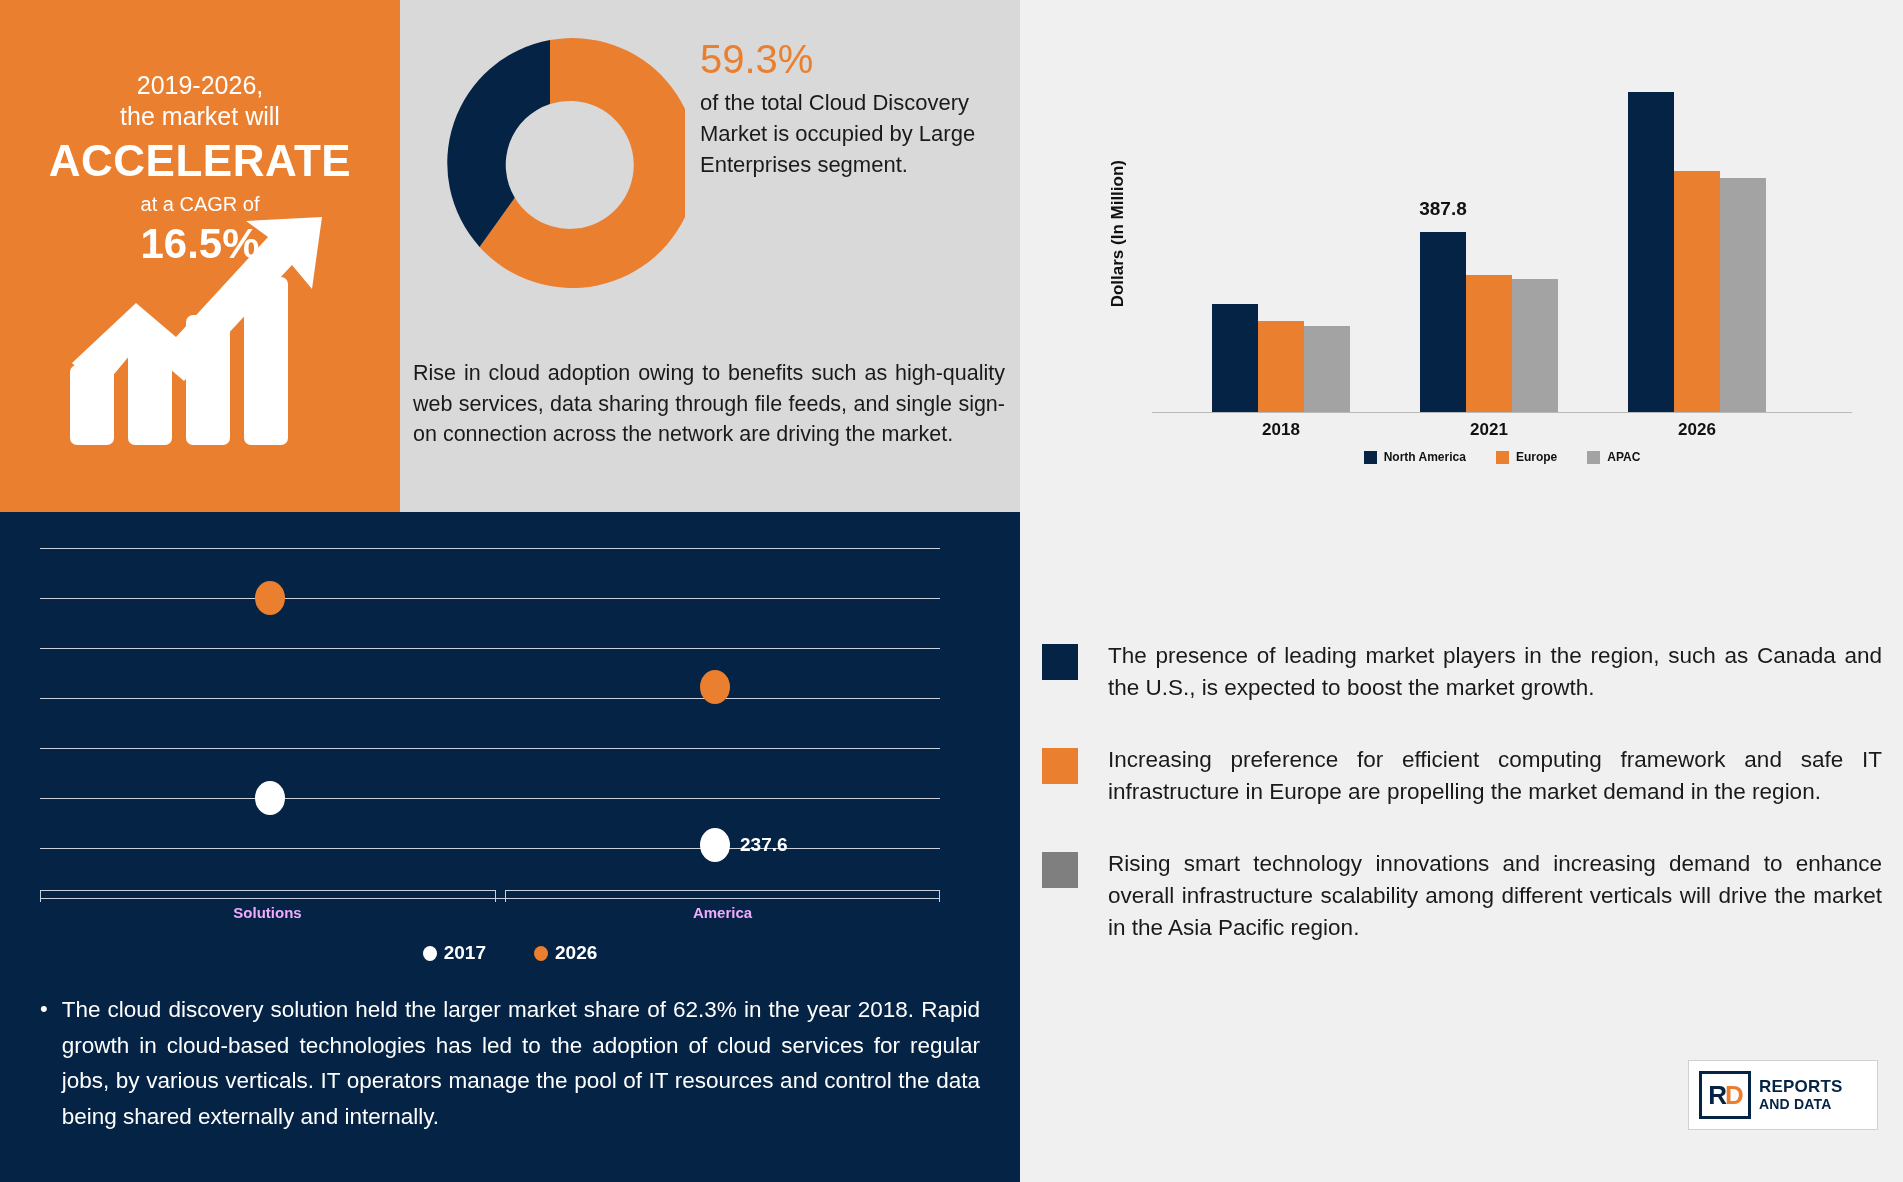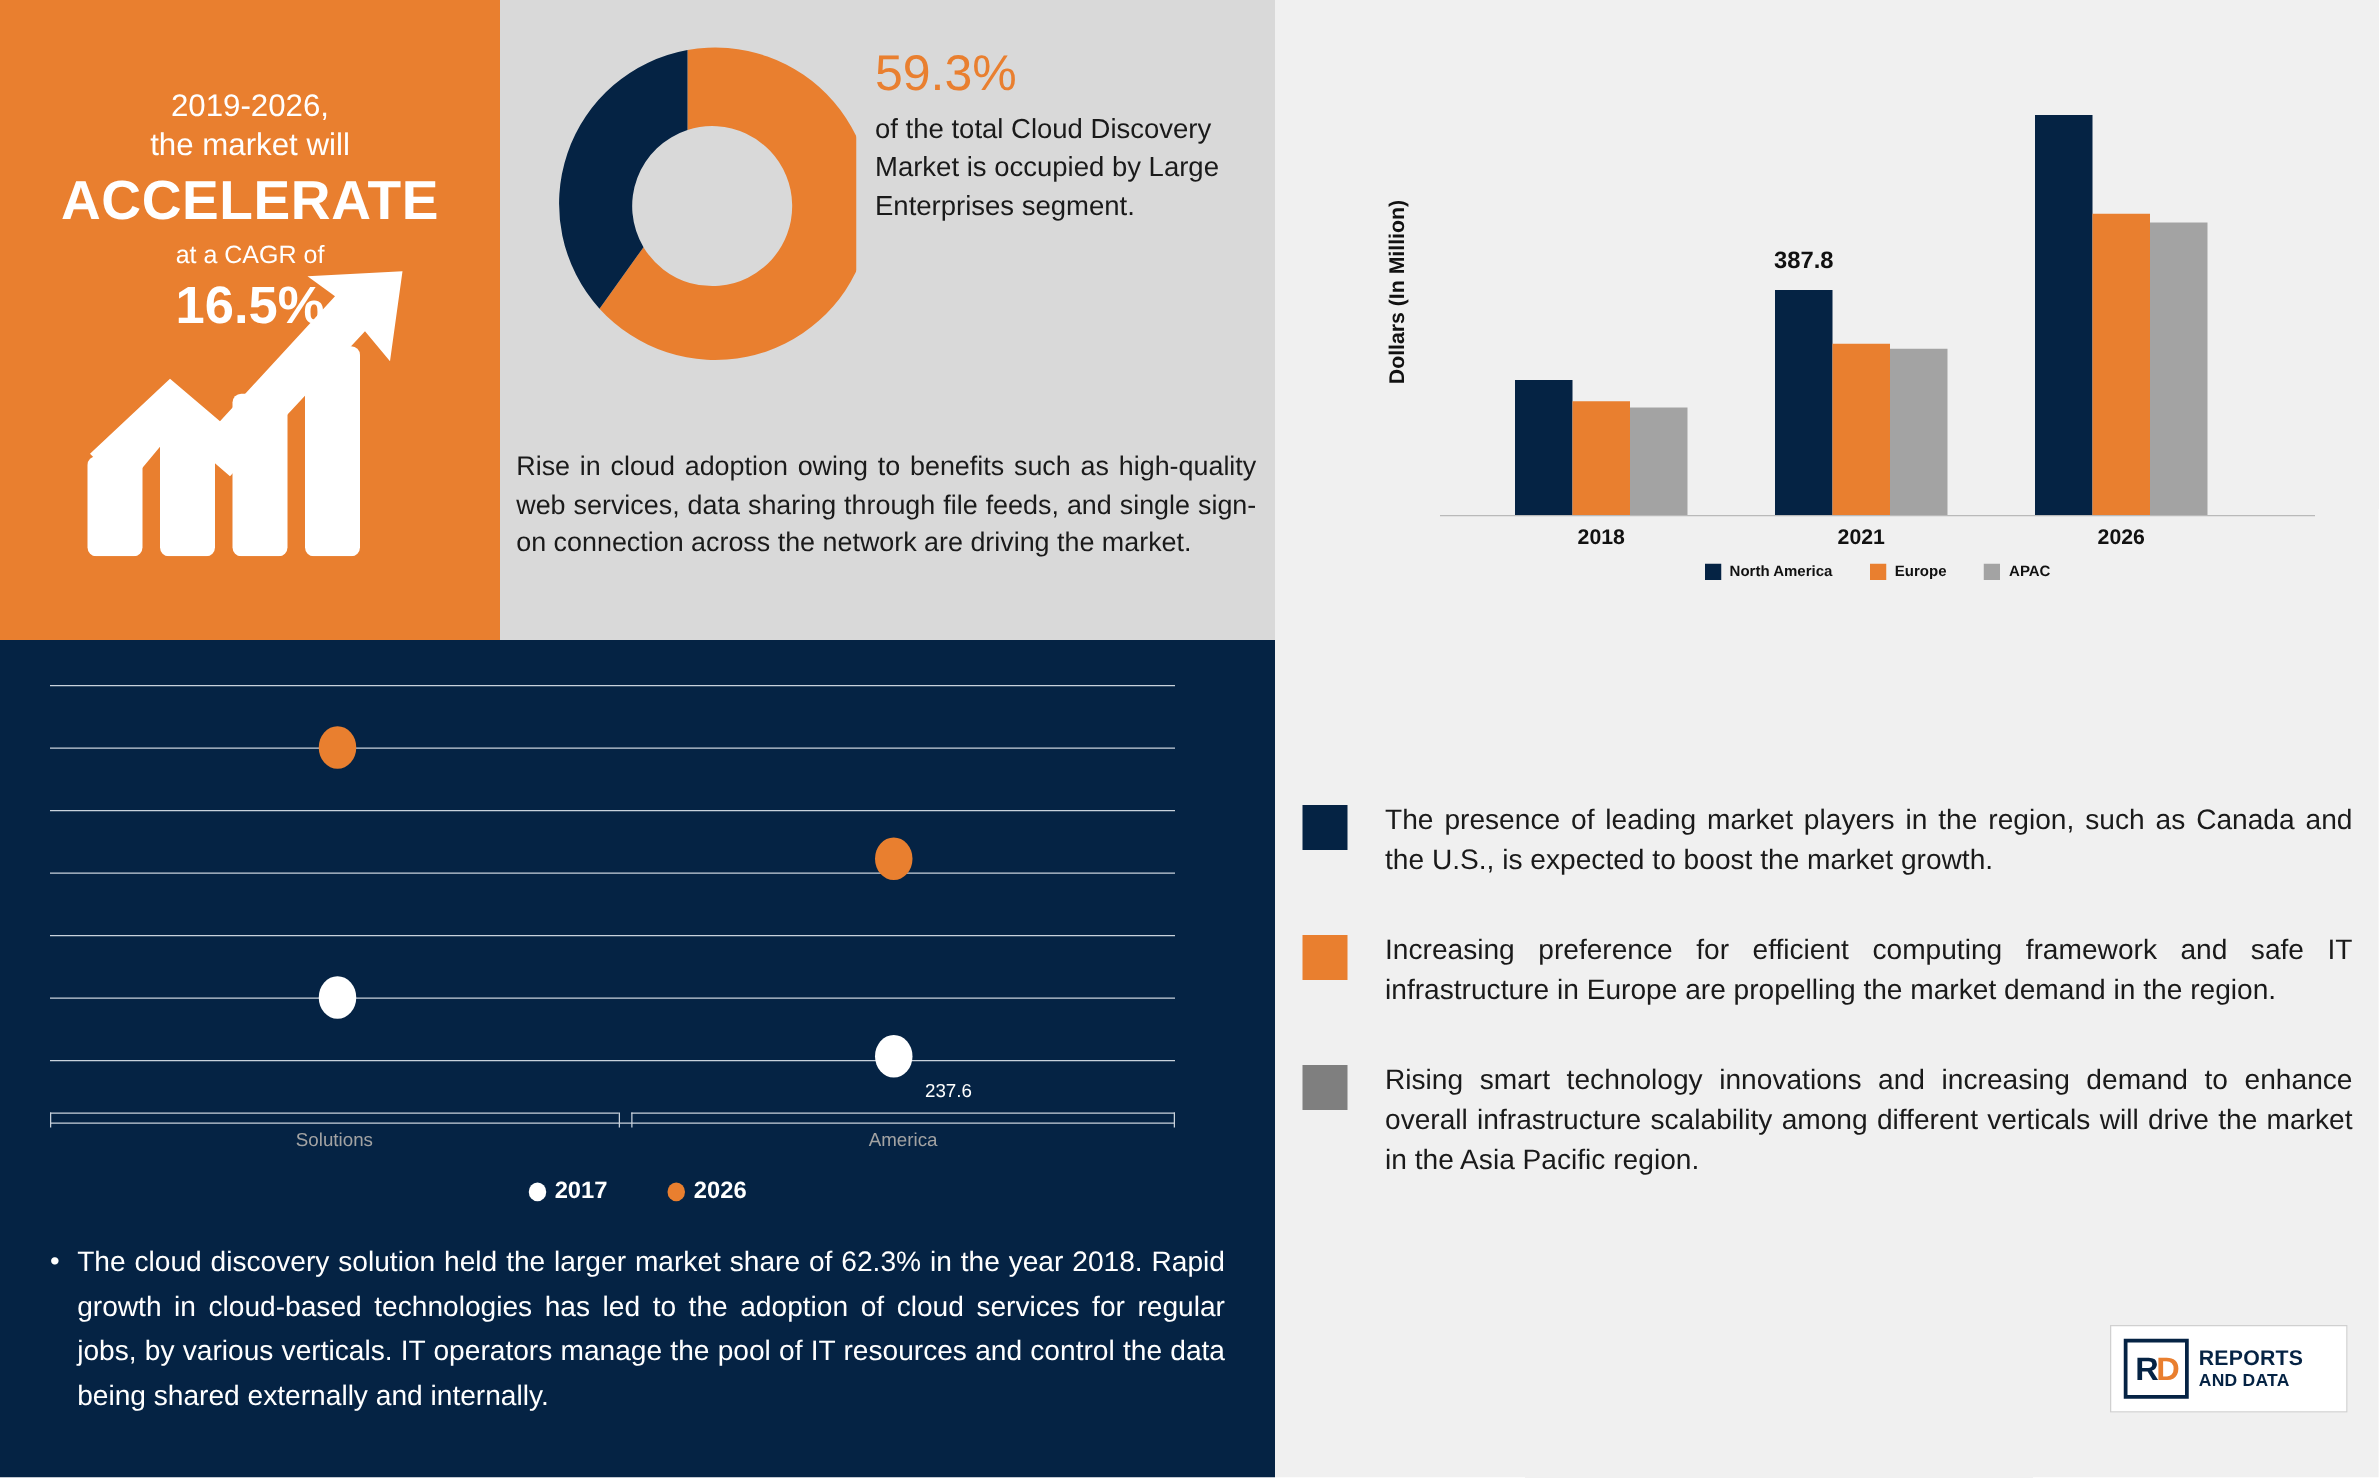--- a/index.html
+++ b/index.html
@@ -48,30 +48,29 @@
   }
   .dotchart { position: absolute; left: 40px; top: 18px; width: 920px; height: 370px; }
   .grid-line { position: absolute; left: 0; width: 900px; height: 1px; background: #c9d2dc; }
   .dot {
     position: absolute; width: 30px; height: 34px; border-radius: 50%;
     transform: translate(-50%, -50%);
   }
   .dot.white { background: #ffffff; }
   .dot.orange { background: #e97f2f; }
   .dot-value {
-    position: absolute; color: #ffffff; font-size: 15px; font-weight: 400;
+    position: absolute; color: #ffffff; font-size: 19px; font-weight: 700;
     transform: translateY(-50%);
-    margin-top: 28px;
   }
   .cat-axis { position: absolute; left: 40px; top: 378px; width: 900px; height: 14px; }
   .cat-axis .seg { position: absolute; top: 0; height: 1px; background: #c9d2dc; }
   .cat-axis .tick { position: absolute; top: 0; width: 1px; height: 12px; background: #c9d2dc; }
   .cat-label {
-    position: absolute; top: 392px; color: #a3a3a3;
-    font-size: 15px; font-weight: 400; text-align: center;
+    position: absolute; top: 392px; color: #f0abfc;
+    font-size: 15px; font-weight: 700; text-align: center;
   }
   .dot-legend {
     position: absolute; left: 0; top: 430px; width: 1020px;
     display: flex; justify-content: center; gap: 48px; align-items: center;
   }
   .dot-legend .li { display: flex; align-items: center; gap: 7px; }
   .dot-legend .mk { width: 14px; height: 15px; border-radius: 50%; }
   .dot-legend .lb { color: #ffffff; font-size: 19px; font-weight: 700; }
   .navy-bullet {
     position: absolute; left: 40px; top: 480px; width: 940px;

